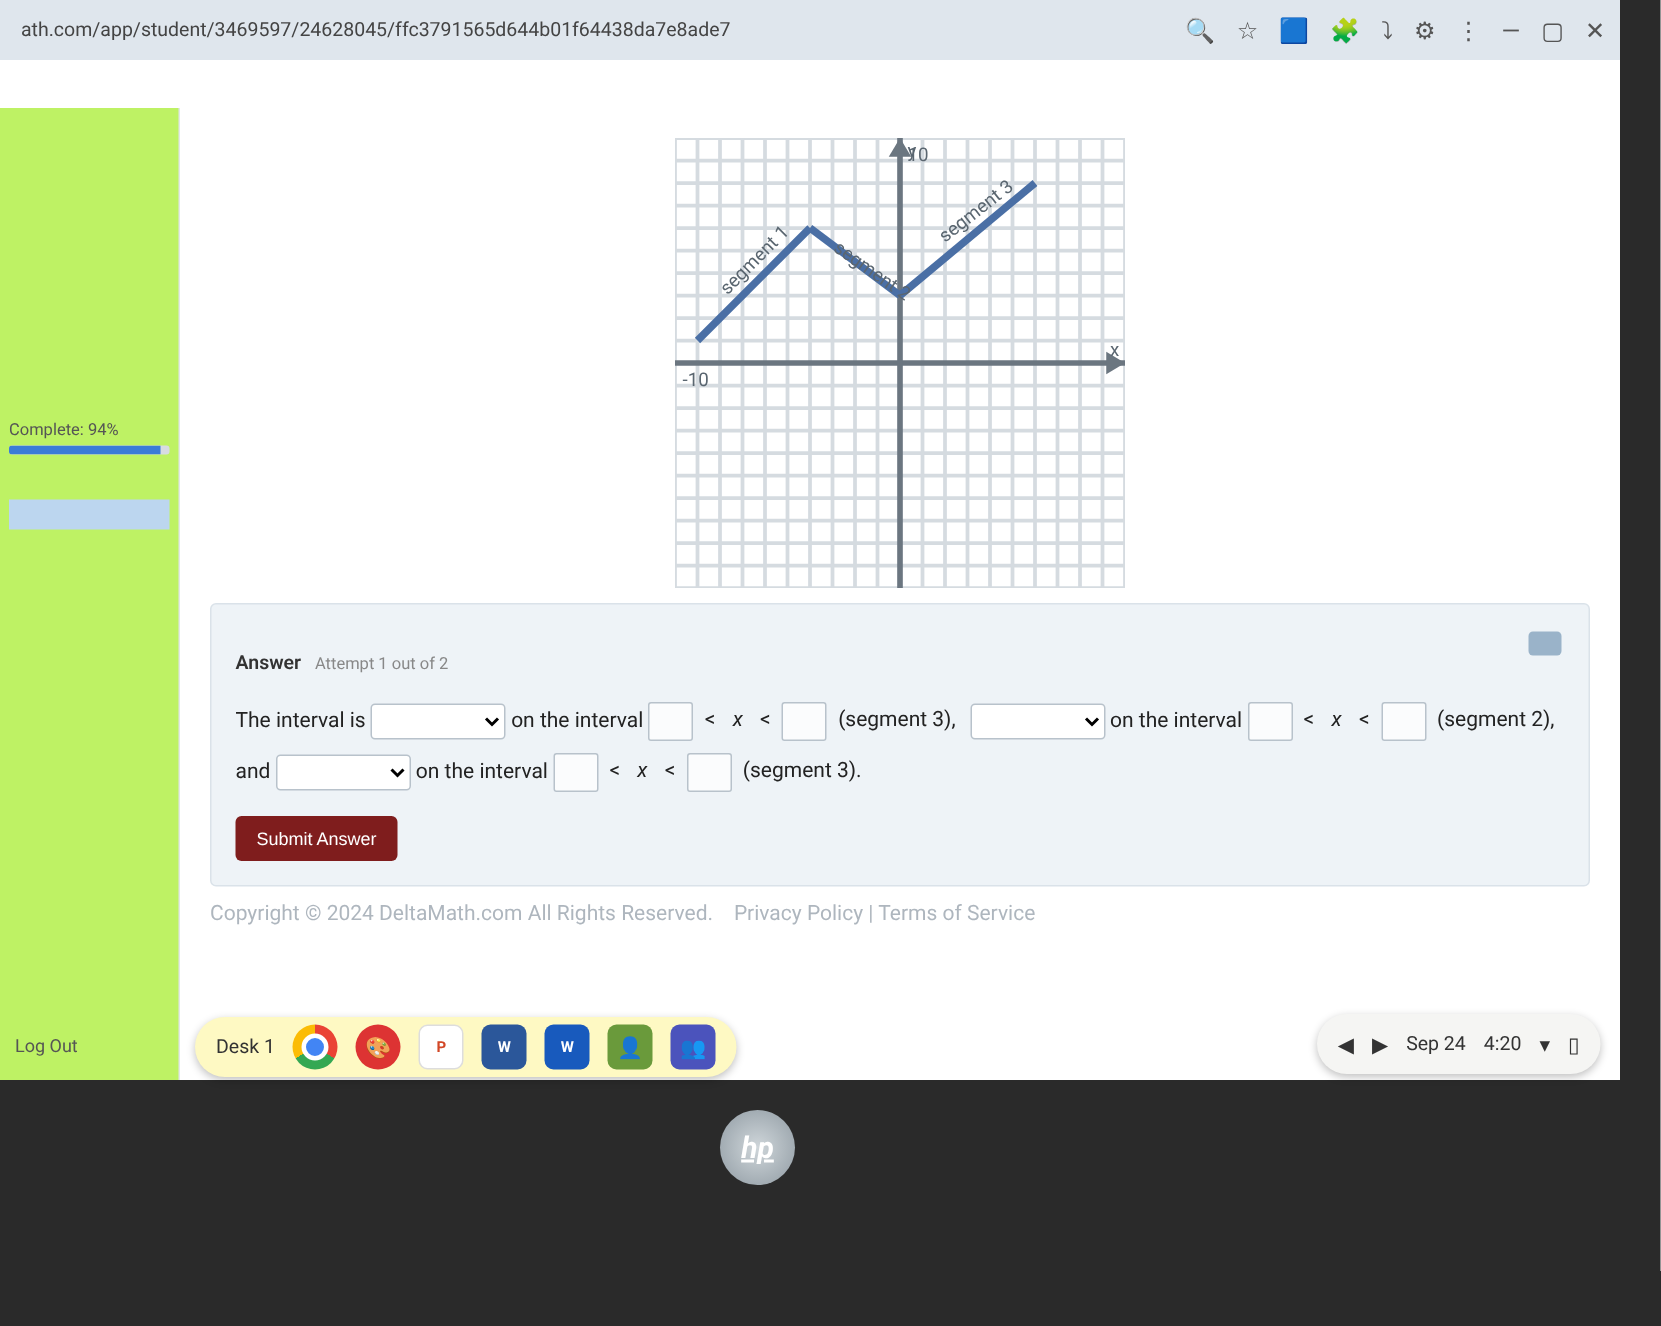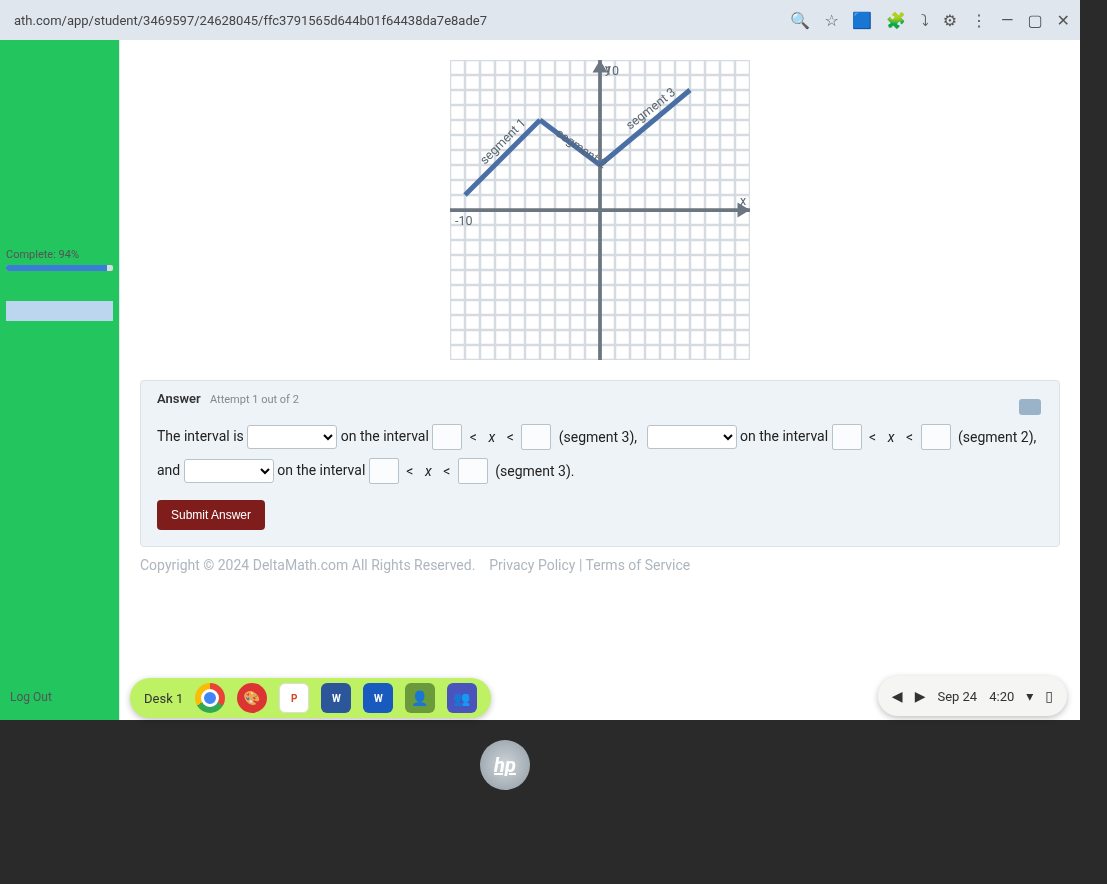--- a/index.html
+++ b/index.html
@@ -12,38 +12,39 @@
   position: relative;
 }
 .browser-window {
   position: absolute;
   top: 0; left: 0;
   width: 1080px;
   height: 720px;
   background: #fff;
   display: flex;
   flex-direction: column;
+  gap: 32px;
 }
 .browser-bar {
   height: 40px;
   background: #dfe6ed;
   display: flex;
   align-items: center;
   padding: 0 10px;
   font-size: 13px;
   color: #444;
   justify-content: space-between;
 }
 .url { flex: 1; padding-left: 4px; }
 .bar-icons { display: flex; gap: 14px; align-items: center; font-size: 16px; color: #555; }
 .bar-icons span { cursor: pointer; }
 .content-row { flex: 1; display: flex; }
 .sidebar {
   width: 120px;
-  background: #22c55e;
+  background: #bef264;
   border-right: 1px solid #e2e6ea;
   padding: 8px 6px;
   display: flex;
   flex-direction: column;
   justify-content: space-between;
 }
 .progress-wrap { margin-top: 200px; }
 .progress-label { font-size: 11px; color: #555; margin-bottom: 4px; }
 .progress-bar {
   width: 100%; height: 6px;
@@ -85,22 +86,22 @@
 svg.grid { width: 300px; height: 300px; }
 .grid line { stroke: #d5dbe0; stroke-width: 1; }
 .grid .axis { stroke: #6b7680; stroke-width: 1.5; }
 .grid .plot { stroke: #4a6fa5; stroke-width: 2; fill: none; }
 .grid text { font-size: 5px; fill: #5a6670; }
 .seg-label { font-size: 5px; fill: #4a6fa5; }
 .answer-panel {
   background: #eef3f7;
   border: 1px solid #dae2e9;
   border-radius: 4px;
-  padding: 10px 16px 16px 16px;
-  margin-top: 10px;
+  padding: 32px 16px 16px 16px;
+  margin-top: 0;
   position: relative;
 }
 .answer-header {
   font-size: 13px;
   margin-bottom: 14px;
 }
 .answer-header b { font-weight: 600; color: #333; }
 .answer-header .attempt { color: #888; font-size: 11px; margin-left: 6px; }
 .answer-body {
   font-size: 14px;
@@ -161,21 +162,21 @@
 .taskbar {
   position: absolute;
   left: 130px;
   top: 676px;
   height: 44px;
   display: flex;
   align-items: center;
   gap: 10px;
 }
 .shelf-pill {
-  background: #bef264;
+  background: #fef9c3;
   border-radius: 22px;
   height: 40px;
   display: flex;
   align-items: center;
   padding: 0 14px;
   gap: 12px;
   box-shadow: 0 2px 6px rgba(0,0,0,0.25);
 }
 .desk-label { font-size: 13px; color: #333; }
 .tb-icon {

